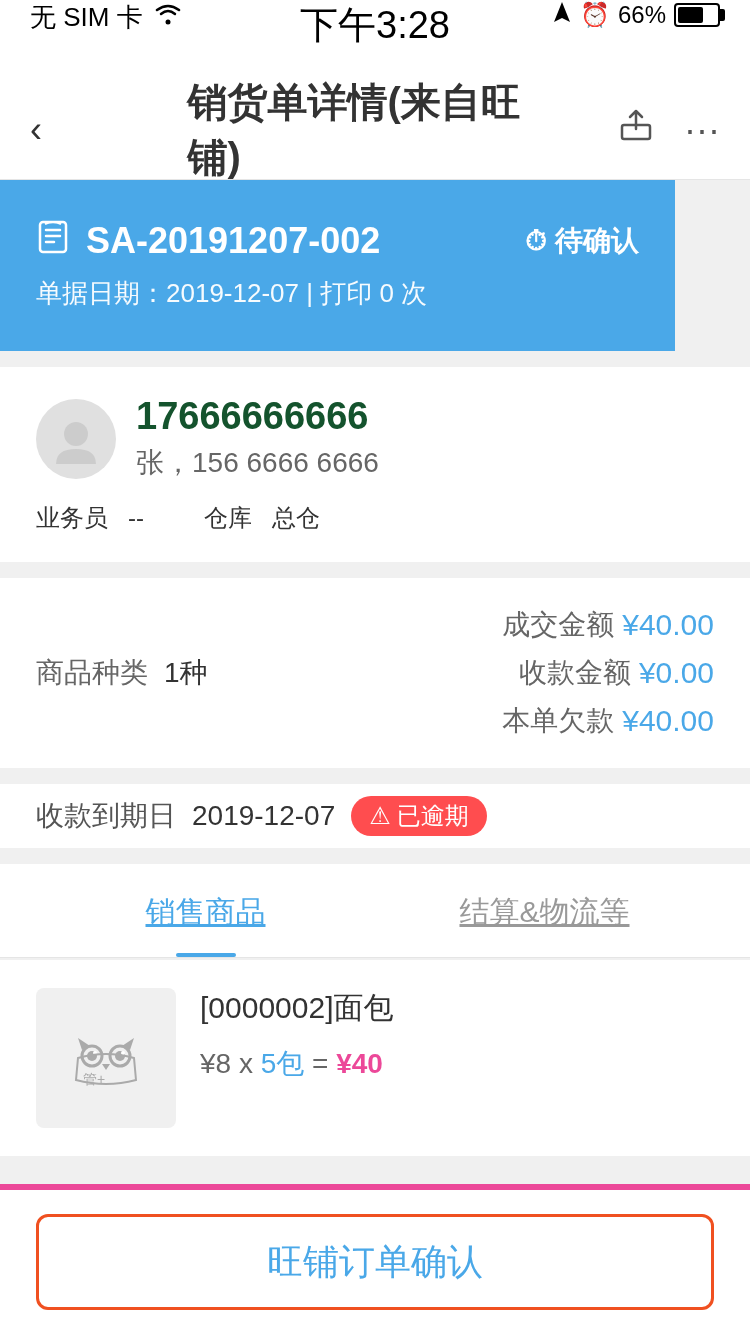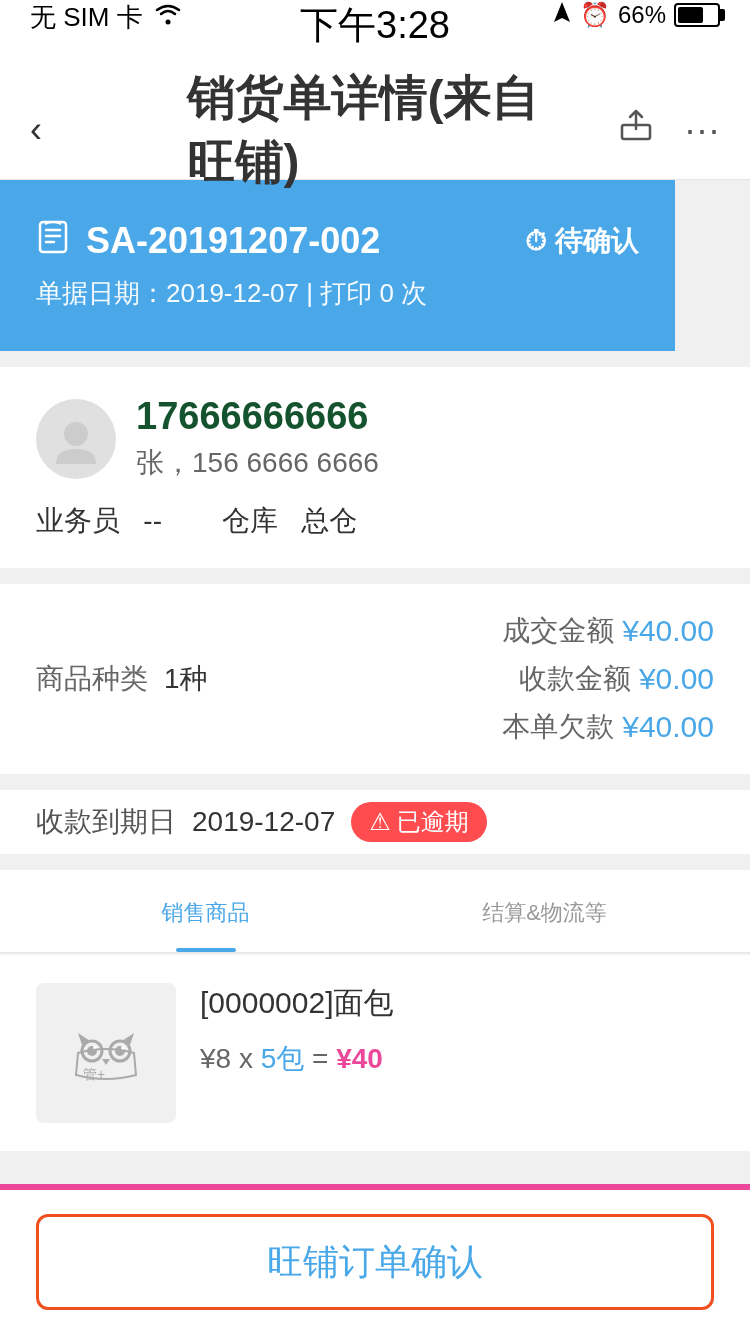--- a/index.html
+++ b/index.html
@@ -85,21 +85,21 @@
     .nav-back {
       font-size: 36px;
       color: #333;
       cursor: pointer;
       padding-right: 20px;
     }
     .nav-title {
       position: absolute;
       left: 50%;
       transform: translateX(-50%);
-      font-size: 48px;
+      font-size: 40px;
       font-weight: 600;
       color: #333;
     }
     .nav-actions {
       margin-left: auto;
       display: flex;
       align-items: center;
       gap: 30px;
     }
     .nav-icon {
@@ -168,21 +168,21 @@
     }
     .customer-sub {
       font-size: 28px;
       color: #666;
       margin-top: 6px;
     }
     .customer-meta {
       display: flex;
       gap: 60px;
       margin-top: 20px;
-      font-size: 28px;
+      font-size: 24px;
       color: #555;
     }
     .customer-meta span {
       color: #333;
     }
 
     
     .summary-card {
       background: #fff;
       padding: 28px 36px;
@@ -259,24 +259,25 @@
       border-bottom: 1px solid #e5e5e5;
     }
     .tabs {
       display: flex;
       padding: 0 36px;
     }
     .tab {
       flex: 1;
       text-align: center;
       padding: 28px 0 24px;
-      font-size: 22px;
+      font-size: 30px;
       color: #999;
       cursor: pointer;
       position: relative;
+      text-decoration: underline;
     }
     .tab.active {
       color: #4AA8E8;
     }
     .tab.active::after {
       content: '';
       position: absolute;
       bottom: 0;
       left: 50%;
       transform: translateX(-50%);

